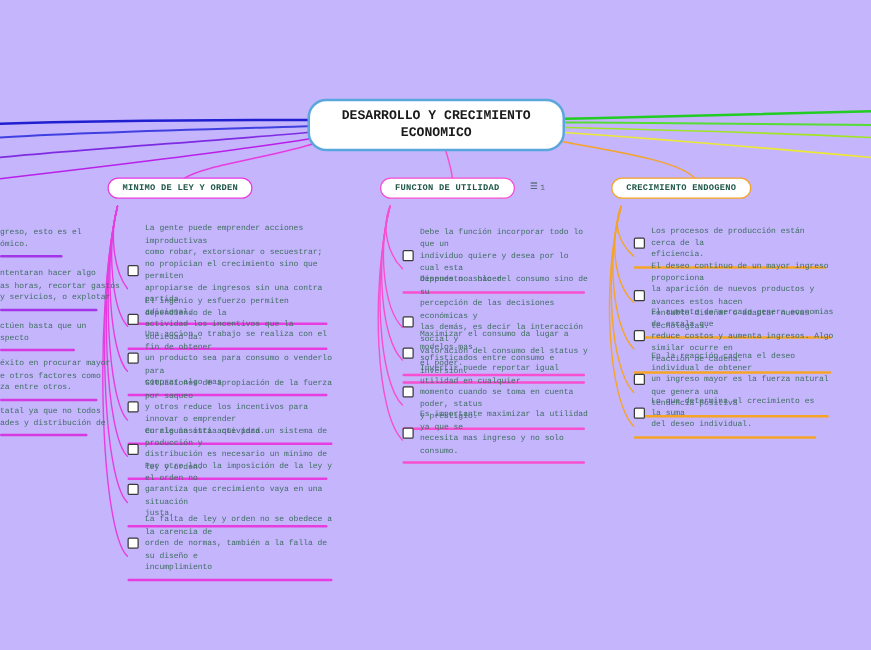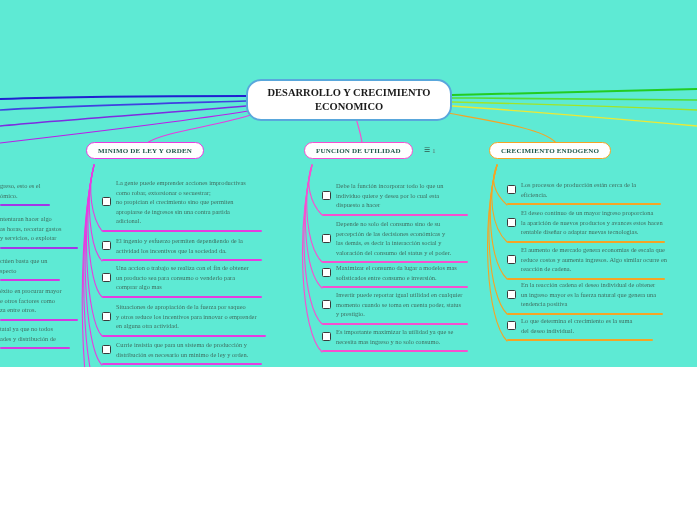--- a/index.html
+++ b/index.html
@@ -1,18 +1,18 @@
 <!DOCTYPE html>
 <html><head>
 <meta charset="utf-8">
 <style>
   html,body{margin:0;padding:0;background:#fff;}
   #canvas{
-    position:relative;width:697px;height:367px;overflow:hidden;background:#5eead4;
-    font-family:Liberation Serif, serif;
+    position:relative;width:697px;height:520px;overflow:hidden;background:#c4b5fd;
+    font-family:Liberation Mono, monospace;
   }
   svg.wires{position:absolute;left:0;top:0;pointer-events:none;}
   svg.wires path{fill:none;stroke-linecap:round;}
 
   .central{
     position:absolute;left:246px;top:79px;width:206px;box-sizing:border-box;
     border:2px solid #59a7dc;border-radius:15px;background:#fff;
     padding:5px 10px;text-align:center;font-weight:bold;font-size:10.5px;
     line-height:14px;color:#1a1a1a;z-index:5;
   }

